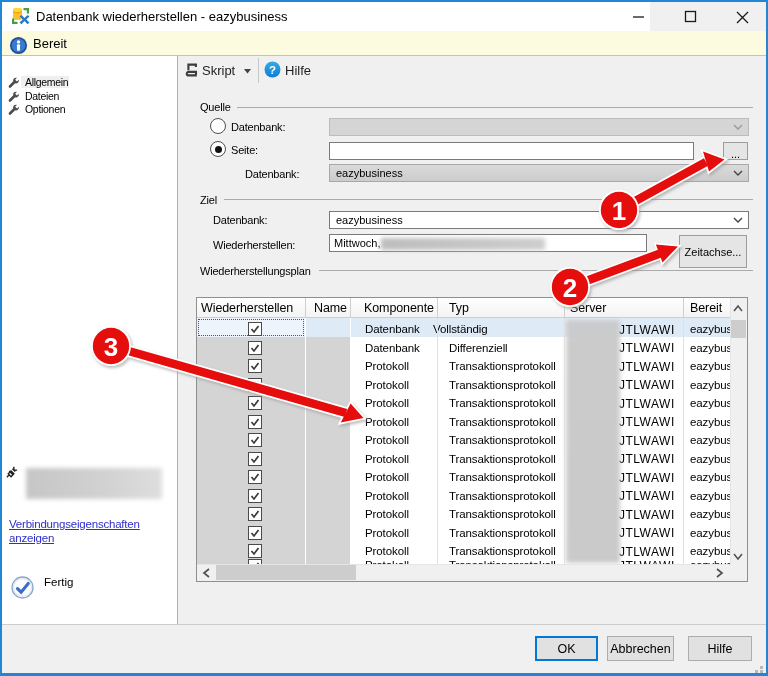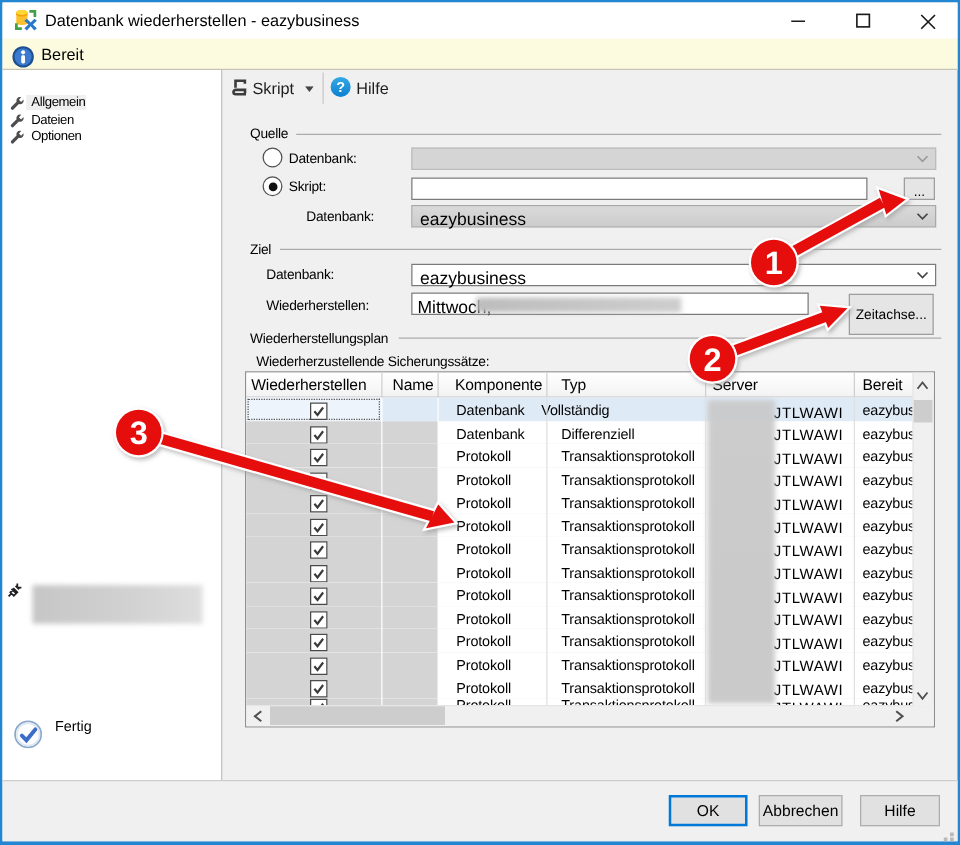--- a/index.html
+++ b/index.html
@@ -3,21 +3,21 @@
 <meta charset="utf-8">
 <style>
 * { margin:0; padding:0; box-sizing:border-box; }
 html,body { width:768px; height:676px; overflow:hidden; }
 body { font-family:"Liberation Sans", sans-serif; position:relative; background:#fff; }
 .abs { position:absolute; }
 #win { position:absolute; left:0; top:0; width:768px; height:676px;
   border-left:2px solid #2386d3; border-right:2px solid #2386d3;
   border-top:2px solid #2386d3; border-bottom:3px solid #2386d3; background:#f0f0f0; }
 
-#titlebar { position:absolute; left:2px; top:2px; width:764px; height:29px; background:#fff; }
+#titlebar { position:absolute; left:2px; top:2px; width:648px; height:29px; background:#fff; }
 #title-text { position:absolute; left:34px; top:7px; font-size:13px; color:#000; }
 .wbtn { position:absolute; top:0; width:45px; height:29px; }
 
 #statusbar { position:absolute; left:2px; top:31px; width:764px; height:25px; background:#fcfbdf; border-bottom:1px solid #c6c5b5; }
 #statusbar span { position:absolute; left:31px; top:5px; font-size:13px; color:#000; }
 
 #leftpanel { position:absolute; left:2px; top:56px; width:176px; height:568px; background:#fff; border-right:1px solid #b0b0b0; }
 .band { position:absolute; left:0; width:175px;
   background:linear-gradient(#f2f7fb 0%, #dfeaf2 45%, #c9dbe9 100%);
   border-bottom:1px solid #b3c7d8; font-weight:bold; font-size:12.5px; color:#000; }
@@ -27,21 +27,21 @@
 
 #connlink { position:absolute; left:7px; top:461px; width:160px; font-size:11.5px; letter-spacing:-0.2px; color:#2e2ecb; text-decoration:underline; line-height:14px;}
 
 #main { position:absolute; left:178px; top:56px; width:586px; height:568px; background:#f0f0f0; }
 .tbtext { position:absolute; top:7px; font-size:13px; color:#1e1e1e; }
 #tbsep { position:absolute; left:80px; top:2px; width:1px; height:25px; background:#c8c8c8; }
 .glabel { position:absolute; font-size:11px; color:#000; letter-spacing:-0.2px; white-space:nowrap; }
 .gline { position:absolute; height:1px; background:#ababab; }
 .radio { position:absolute; width:16px; height:16px; border-radius:50%; background:#fff; border:1px solid #4f4f4f; }
 .radio.sel::after { content:""; position:absolute; left:3.5px; top:3.5px; width:7px; height:7px; border-radius:50%; background:#111; }
-.combo, .tbox { position:absolute; border:1px solid #7a7a7a; background:#fff; font-size:14px; color:#000; }
+.combo, .tbox { position:absolute; border:1px solid #7a7a7a; background:#fff; font-size:11px; color:#000; }
 .chev { position:absolute; width:10px; height:7px; }
 .blurbox { position:absolute; background:#c9c9c9; filter:blur(2px); }
 button.winbtn { position:absolute; background:#e5e5e5; border:1px solid #9d9d9d; font-family:"Liberation Sans",sans-serif; font-size:11px; color:#000; white-space:nowrap; }
 #grid { position:absolute; left:18px; top:241px; width:552px; height:285px; background:#fff; border:1px solid #8f8f8f; overflow:hidden; }
 .hdrtxt { position:absolute; top:3px; font-size:12.5px; letter-spacing:-0.1px; color:#000; white-space:nowrap; }
 .cell { position:absolute; font-size:11.5px; letter-spacing:-0.1px; color:#000; white-space:nowrap; }
 #bottombar { position:absolute; left:2px; top:624px; width:764px; height:49px; background:#f0f0f0; border-top:1px solid #cdcdcd; }
 .btn { position:absolute; top:11px; height:25px; background:#e1e1e1; border:1px solid #adadad; font-family:"Liberation Sans",sans-serif; font-size:12.5px; color:#000; }
 </style>
 </head>
@@ -90,20 +90,21 @@
   <svg class="wrench" style="top:47.2px" viewBox="0 0 16 16">
       <path d="M11 2 a3.5 3.5 0 0 0 -3.3 4.6 L2.5 11.8 a1.6 1.6 0 0 0 2.3 2.3 L10 8.9 A3.5 3.5 0 0 0 14.5 4.5 L12.2 6.8 L10 4.6 L12.3 2.3 A3.5 3.5 0 0 0 11 2 Z" fill="#4d4d4d"></path>
     </svg>
   <div class="pageitem" style="top:47px">Optionen</div>
 
   <svg class="abs" style="left:3px;top:409px" width="14" height="14" viewBox="0 0 15 15">
     <path d="M2 13 L5 10 M4.5 6.5 L8.5 10.5 M3.5 9.5 l3 -3 l3 3 l-3 3 z" stroke="#222" stroke-width="1.5" fill="none"></path>
     <path d="M8 4 l3 3 M9.5 2 l0 3.5 M13 5.5 l-3.5 0" stroke="#222" stroke-width="1.5" fill="none"></path>
   </svg>
   <div class="blurbox" style="left:24px;top:412px;width:136px;height:31px;background:linear-gradient(90deg,#c6c6c6,#d2d2d2 60%,#dedede)"></div>
+  <div id="connlink">Verbindungseigenschaften anzeigen</div>
   <svg class="abs" style="left:9px;top:520px" width="23" height="23" viewBox="0 0 22 22">
     <circle cx="11" cy="11" r="10" fill="#fcfdfe" stroke="#8aa8cc" stroke-width="1.3"></circle>
     <circle cx="11" cy="11" r="8.6" fill="none" stroke="#dfe8f2" stroke-width="1.2"></circle>
     <path d="M6.2 12 L9.7 15.5 L16.5 7.2" stroke="#3b6cc7" stroke-width="3" fill="none" stroke-linecap="round"></path>
   </svg>
   <div class="abs" style="left:42px;top:520px;font-size:11.5px">Fertig</div>
 </div>
 
 <div id="main">
   <svg class="abs" style="left:6px;top:6px" width="15" height="16" viewBox="0 0 15 16">
@@ -129,21 +130,21 @@
 
   <div class="glabel" style="left:22px;top:45px">Quelle</div>
   <div class="gline" style="left:59px;top:51px;width:516px"></div>
   <div class="radio" style="left:32px;top:62px"></div>
   <div class="glabel" style="left:53px;top:65px">Datenbank:</div>
   <div class="combo" style="left:151px;top:62px;width:420px;height:18px;background:#d5d5d5;border-color:#bcbcbc"></div>
   <svg class="chev" style="left:555px;top:68px">
       <path d="M1 1 L5 5 L9 1" stroke="#9a9a9a" stroke-width="1.4" fill="none"></path>
     </svg>
   <div class="radio sel" style="left:32px;top:85px"></div>
-  <div class="glabel" style="left:53px;top:88px">Skript:</div>
+  <div class="glabel" style="left:53px;top:88px">Seite:</div>
   <div class="tbox" style="left:151px;top:86px;width:365px;height:18px"></div>
   <button class="winbtn" style="left:545px;top:86px;width:25px;height:18px;padding-top:5px">...</button>
   <div class="glabel" style="left:67px;top:112px">Datenbank:</div>
   <div class="combo" style="left:151px;top:108px;width:420px;height:18px;background:linear-gradient(#dadada,#cccccc);border-color:#a8a8a8;padding:2px 0 0 6px">eazybusiness</div>
   <svg class="chev" style="left:555px;top:114px">
       <path d="M1 1 L5 5 L9 1" stroke="#444" stroke-width="1.4" fill="none"></path>
     </svg>
 
   <div class="glabel" style="left:22px;top:138px">Ziel</div>
   <div class="gline" style="left:46px;top:143px;width:529px"></div>
@@ -152,21 +153,20 @@
   <svg class="chev" style="left:555px;top:161px">
       <path d="M1 1 L5 5 L9 1" stroke="#444" stroke-width="1.4" fill="none"></path>
     </svg>
   <div class="glabel" style="left:35px;top:183px">Wiederherstellen:</div>
   <div class="tbox" style="left:151px;top:178px;width:318px;height:18px;padding:2px 0 0 4px">Mittwoch,</div>
   <div class="blurbox" style="left:203px;top:182px;width:164px;height:12px;background:linear-gradient(90deg,#bdbdbd,#cecece)"></div>
   <button class="winbtn" style="left:501px;top:179px;width:68px;height:33px">Zeitachse...</button>
 
   <div class="glabel" style="left:22px;top:209px">Wiederherstellungsplan</div>
   <div class="gline" style="left:141px;top:214px;width:434px"></div>
-  <div class="glabel" style="left:27px;top:228px">Wiederherzustellende Sicherungssätze:</div>
 
   <div id="grid">
       <div class="abs" style="left:0;top:0;width:550px;height:20px;background:linear-gradient(#ffffff,#f3f3f3);border-bottom:1px solid #cfcfcf"></div>
       <div class="hdrtxt" style="left:4px">Wiederherstellen</div>
       <div class="hdrtxt" style="left:117px">Name</div>
       <div class="hdrtxt" style="left:167px">Komponente</div>
       <div class="hdrtxt" style="left:252px">Typ</div>
       <div class="hdrtxt" style="left:373px">Server</div>
       <div class="hdrtxt" style="left:493px">Bereit</div>
       <div class="abs" style="left:108px;top:0;width:1px;height:20px;background:#cfcfcf"></div>

